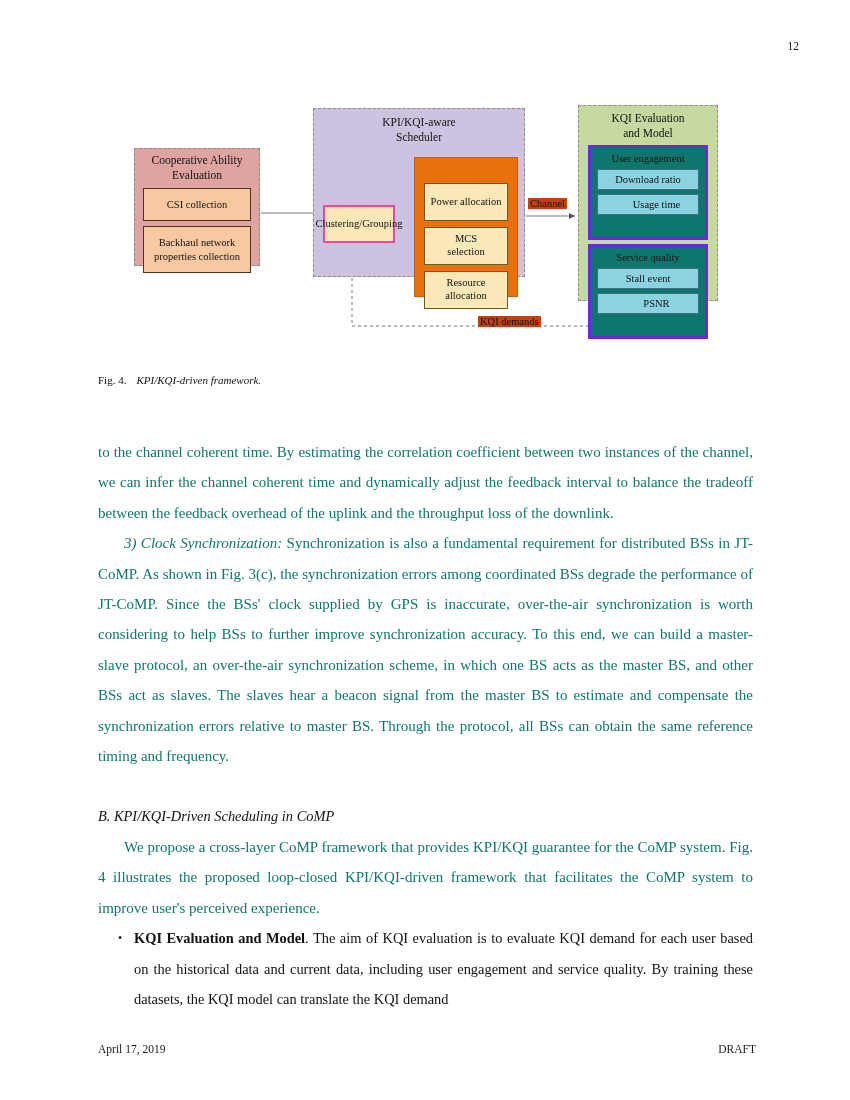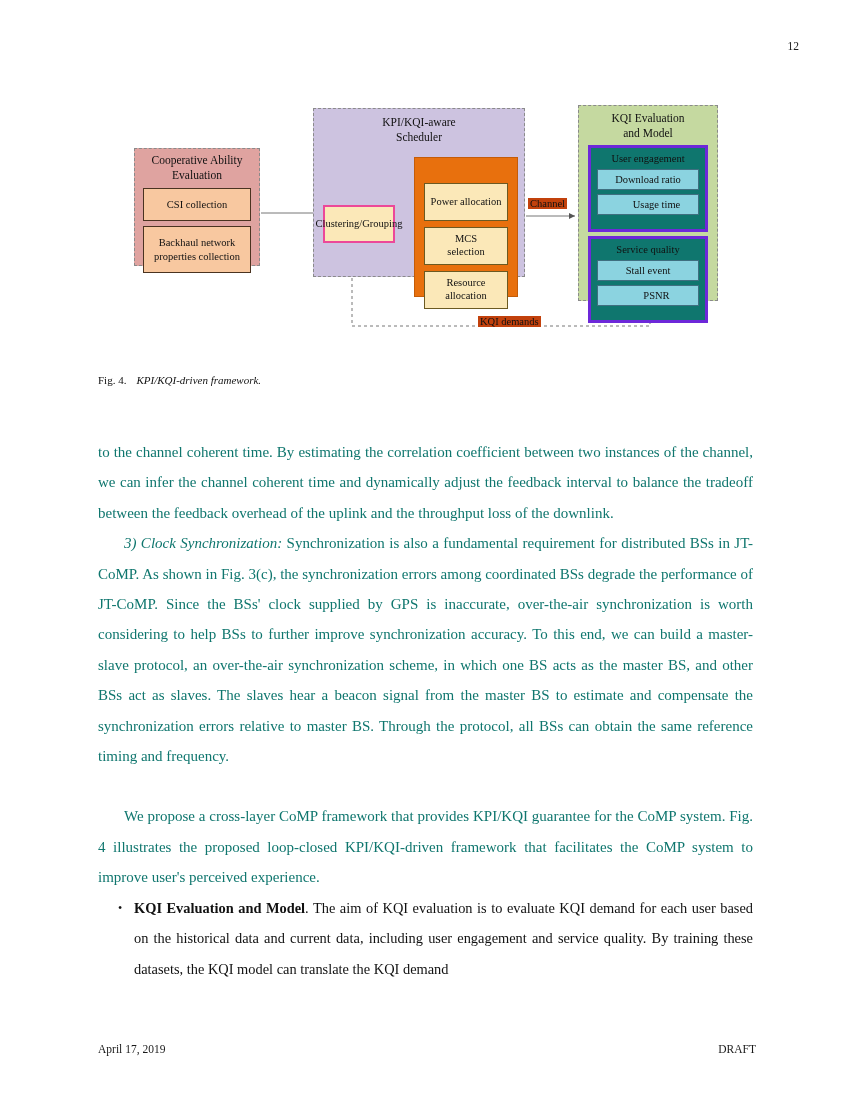--- a/index.html
+++ b/index.html
@@ -162,21 +162,21 @@
     box-sizing: border-box;
     background: #8bd3e0;
     border: 1px solid #3f6f80;
     text-align: center;
     font-size: 10.5px;
     line-height: 1.25;
     color: #111;
     padding: 3px 2px;
     margin-bottom: 4px;
   }
-  .box-cyan:last-child { margin-bottom: 8px; padding-left: 19px; }
+  .box-cyan:last-child { margin-bottom: 16px; padding-left: 19px; }
 
   
   .connectors {
     position: absolute;
     left: 0;
     top: 0;
     width: 850px;
     height: 250px;
     overflow: visible;
   }
@@ -358,20 +358,21 @@
   </div>
 
   <div class="body-text">
 
     <p class="para">to the channel coherent time. By estimating the correlation coefficient between two instances of the channel, we can infer the channel coherent time and dynamically adjust the feedback interval to balance the tradeoff between the feedback overhead of the uplink and the throughput loss of the downlink.</p>
 
     <p class="para indent"><span class="runin-italic">3)  Clock Synchronization:</span><span> Synchronization is also a fundamental requirement for distributed BSs in JT-CoMP. As shown in Fig. 3(c), the synchronization errors among coordinated BSs degrade the performance of JT-CoMP. Since the BSs' clock supplied by GPS is inaccurate, over-the-air synchronization is worth considering to help BSs to further improve synchronization accuracy. To this end, we can build a master-slave protocol, an over-the-air synchronization scheme, in which one BS acts as the master BS, and other BSs act as slaves. The slaves hear a beacon signal from the master BS to estimate and compensate the synchronization errors relative to master BS. Through the protocol, all BSs can obtain the same reference timing and frequency.</span></p>
 
     <div class="spacer-sec"></div>
 
+    <h3 class="section-head">B.  KPI/KQI-Driven Scheduling in CoMP</h3>
 
     <p class="para indent">We propose a cross-layer CoMP framework that provides KPI/KQI guarantee for the CoMP system. Fig. 4 illustrates the proposed loop-closed KPI/KQI-driven framework that facilitates the CoMP system to improve user's perceived experience.</p>
 
     <ul class="bullets">
       <li><span class="runin-bold">KQI Evaluation and Model</span><span>. The aim of KQI evaluation is to evaluate KQI demand for each user based on the historical data and current data, including user engagement and service quality. By training these datasets, the KQI model can translate the KQI demand</span></li>
     </ul>
   </div>
 
   <div class="footer">
     <span>April 17, 2019</span>

